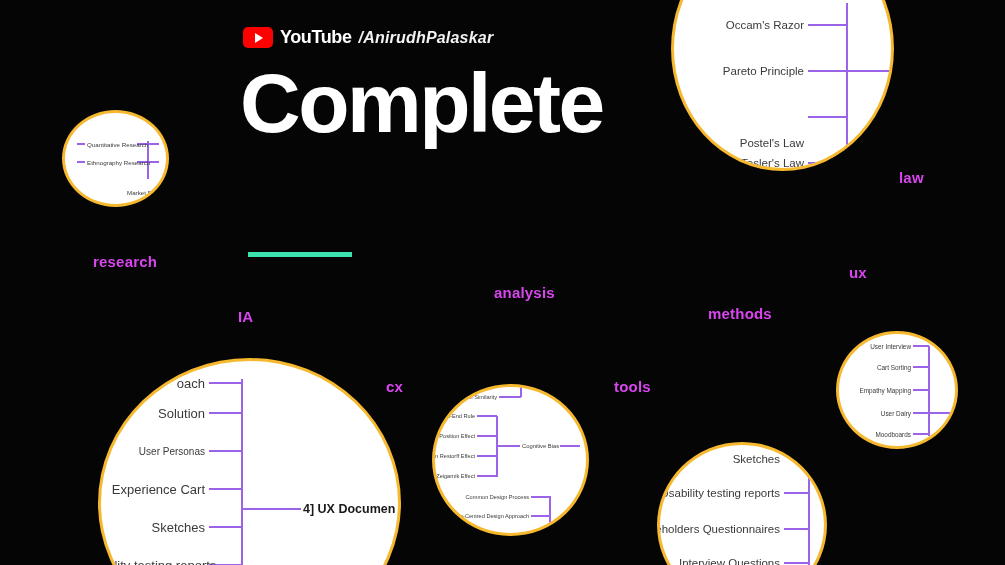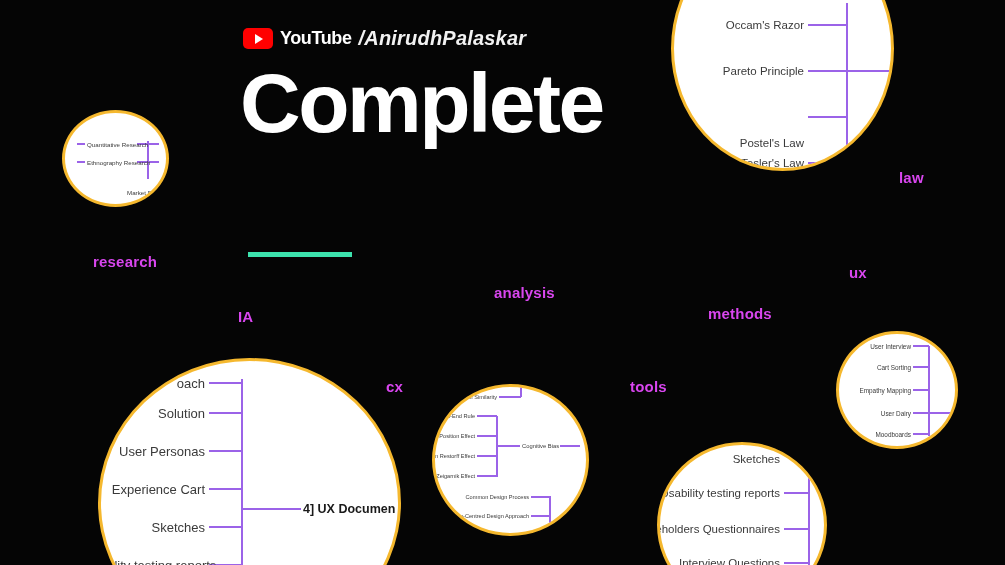--- a/index.html
+++ b/index.html
@@ -9,21 +9,21 @@
     width:1005px;height:565px;overflow:hidden;position:relative;
     background:#050505;
   }
   .stage{position:absolute;left:0;top:0;width:1005px;height:565px;overflow:hidden;}
 
   
   .yt-row{position:absolute;left:243px;top:27px;display:flex;align-items:center;gap:7px;}
   .yt-logo{width:30px;height:21px;background:#FF0000;border-radius:5px;display:flex;align-items:center;justify-content:center;}
   .yt-tri{width:0;height:0;border-left:8px solid #fff;border-top:5px solid transparent;border-bottom:5px solid transparent;margin-left:2px;}
   .yt-word{color:#fff;font-size:18px;font-weight:bold;letter-spacing:-0.4px;}
-  .yt-handle{color:#f2f2f2;font-size:20px;font-weight:bold;font-style:italic;letter-spacing:0.2px;}
+  .yt-handle{color:#f2f2f2;font-size:16px;font-weight:bold;font-style:italic;letter-spacing:0.2px;}
 
   
   .title{position:absolute;left:240px;top:62px;width:620px;}
   .title-line{font-size:84px;font-weight:bold;line-height:0.98;color:#ffffff;letter-spacing:-2.5px;}
   .title-line.second{margin-top:8px;}
   .ux-word{color:#3DE3AE;position:relative;display:inline-block;}
   .ux-underline{position:absolute;left:248px;top:252px;width:104px;height:5px;background:#3DE3AE;}
 
   
   .cat{position:absolute;color:#d946ef;font-size:15px;font-weight:bold;letter-spacing:0.2px;white-space:nowrap;}
@@ -60,21 +60,21 @@
   </div>
   <div class="ux-underline"></div>
 
   <div class="cat" style="left:93px;top:253px;">research</div>
   <div class="cat" style="left:899px;top:169px;">law</div>
   <div class="cat" style="left:849px;top:264px;">ux</div>
   <div class="cat" style="left:494px;top:284px;">analysis</div>
   <div class="cat" style="left:238px;top:308px;">IA</div>
   <div class="cat" style="left:708px;top:305px;">methods</div>
   <div class="cat" style="left:386px;top:378px;">cx</div>
-  <div class="cat" style="left:630px;top:378px;">tools</div>
+  <div class="cat" style="left:614px;top:378px;">tools</div>
 
   <div class="bubble" style="left:62px;top:110px;width:107px;height:97px;">
     <div class="vline" style="left:82px;top:28px;height:38px;"></div>
     <div class="hline" style="left:12px;top:31px;width:8px;"></div>
     <div class="hline" style="left:12px;top:49px;width:8px;"></div>
     <div class="hline" style="left:72px;top:31px;width:22px;"></div>
     <div class="hline" style="left:72px;top:49px;width:22px;"></div>
     <div class="node" style="left:22px;top:31px;font-size:6.2px;">Quantitative Research</div>
     <div class="node" style="left:22px;top:49px;font-size:6.2px;">Ethnography Research</div>
     <div class="node" style="left:62px;top:79px;font-size:6.2px;">Market Resear</div>
@@ -96,21 +96,21 @@
     <div class="vline" style="left:140px;top:18px;height:230px;"></div>
     <div class="hline" style="left:108px;top:22px;width:34px;"></div>
     <div class="hline" style="left:108px;top:52px;width:34px;"></div>
     <div class="hline" style="left:108px;top:90px;width:34px;"></div>
     <div class="hline" style="left:108px;top:128px;width:34px;"></div>
     <div class="hline" style="left:108px;top:166px;width:34px;"></div>
     <div class="hline" style="left:108px;top:204px;width:34px;"></div>
     <div class="hline" style="left:140px;top:148px;width:60px;"></div>
     <div class="node r" style="left:-14px;top:22px;width:118px;font-size:13px;">oach</div>
     <div class="node r" style="left:-14px;top:52px;width:118px;font-size:13px;">Solution</div>
-    <div class="node r" style="left:-14px;top:90px;width:118px;font-size:13px;">User Personas</div>
+    <div class="node r" style="left:-14px;top:90px;width:118px;font-size:10px;">User Personas</div>
     <div class="node r" style="left:-14px;top:128px;width:118px;font-size:13px;">Experience Cart</div>
     <div class="node r" style="left:-14px;top:166px;width:118px;font-size:13px;">Sketches</div>
     <div class="node r" style="left:-14px;top:204px;width:118px;font-size:13px;">Isability testing reports</div>
     <div class="trunk-label" style="left:202px;top:148px;font-size:12.5px;">4] UX Documen</div>
   </div>
 
   <div class="bubble" style="left:432px;top:384px;width:157px;height:152px;">
 
     <div class="vline" style="left:85px;top:-6px;height:16px;"></div>
     <div class="hline" style="left:64px;top:10px;width:22px;"></div>

